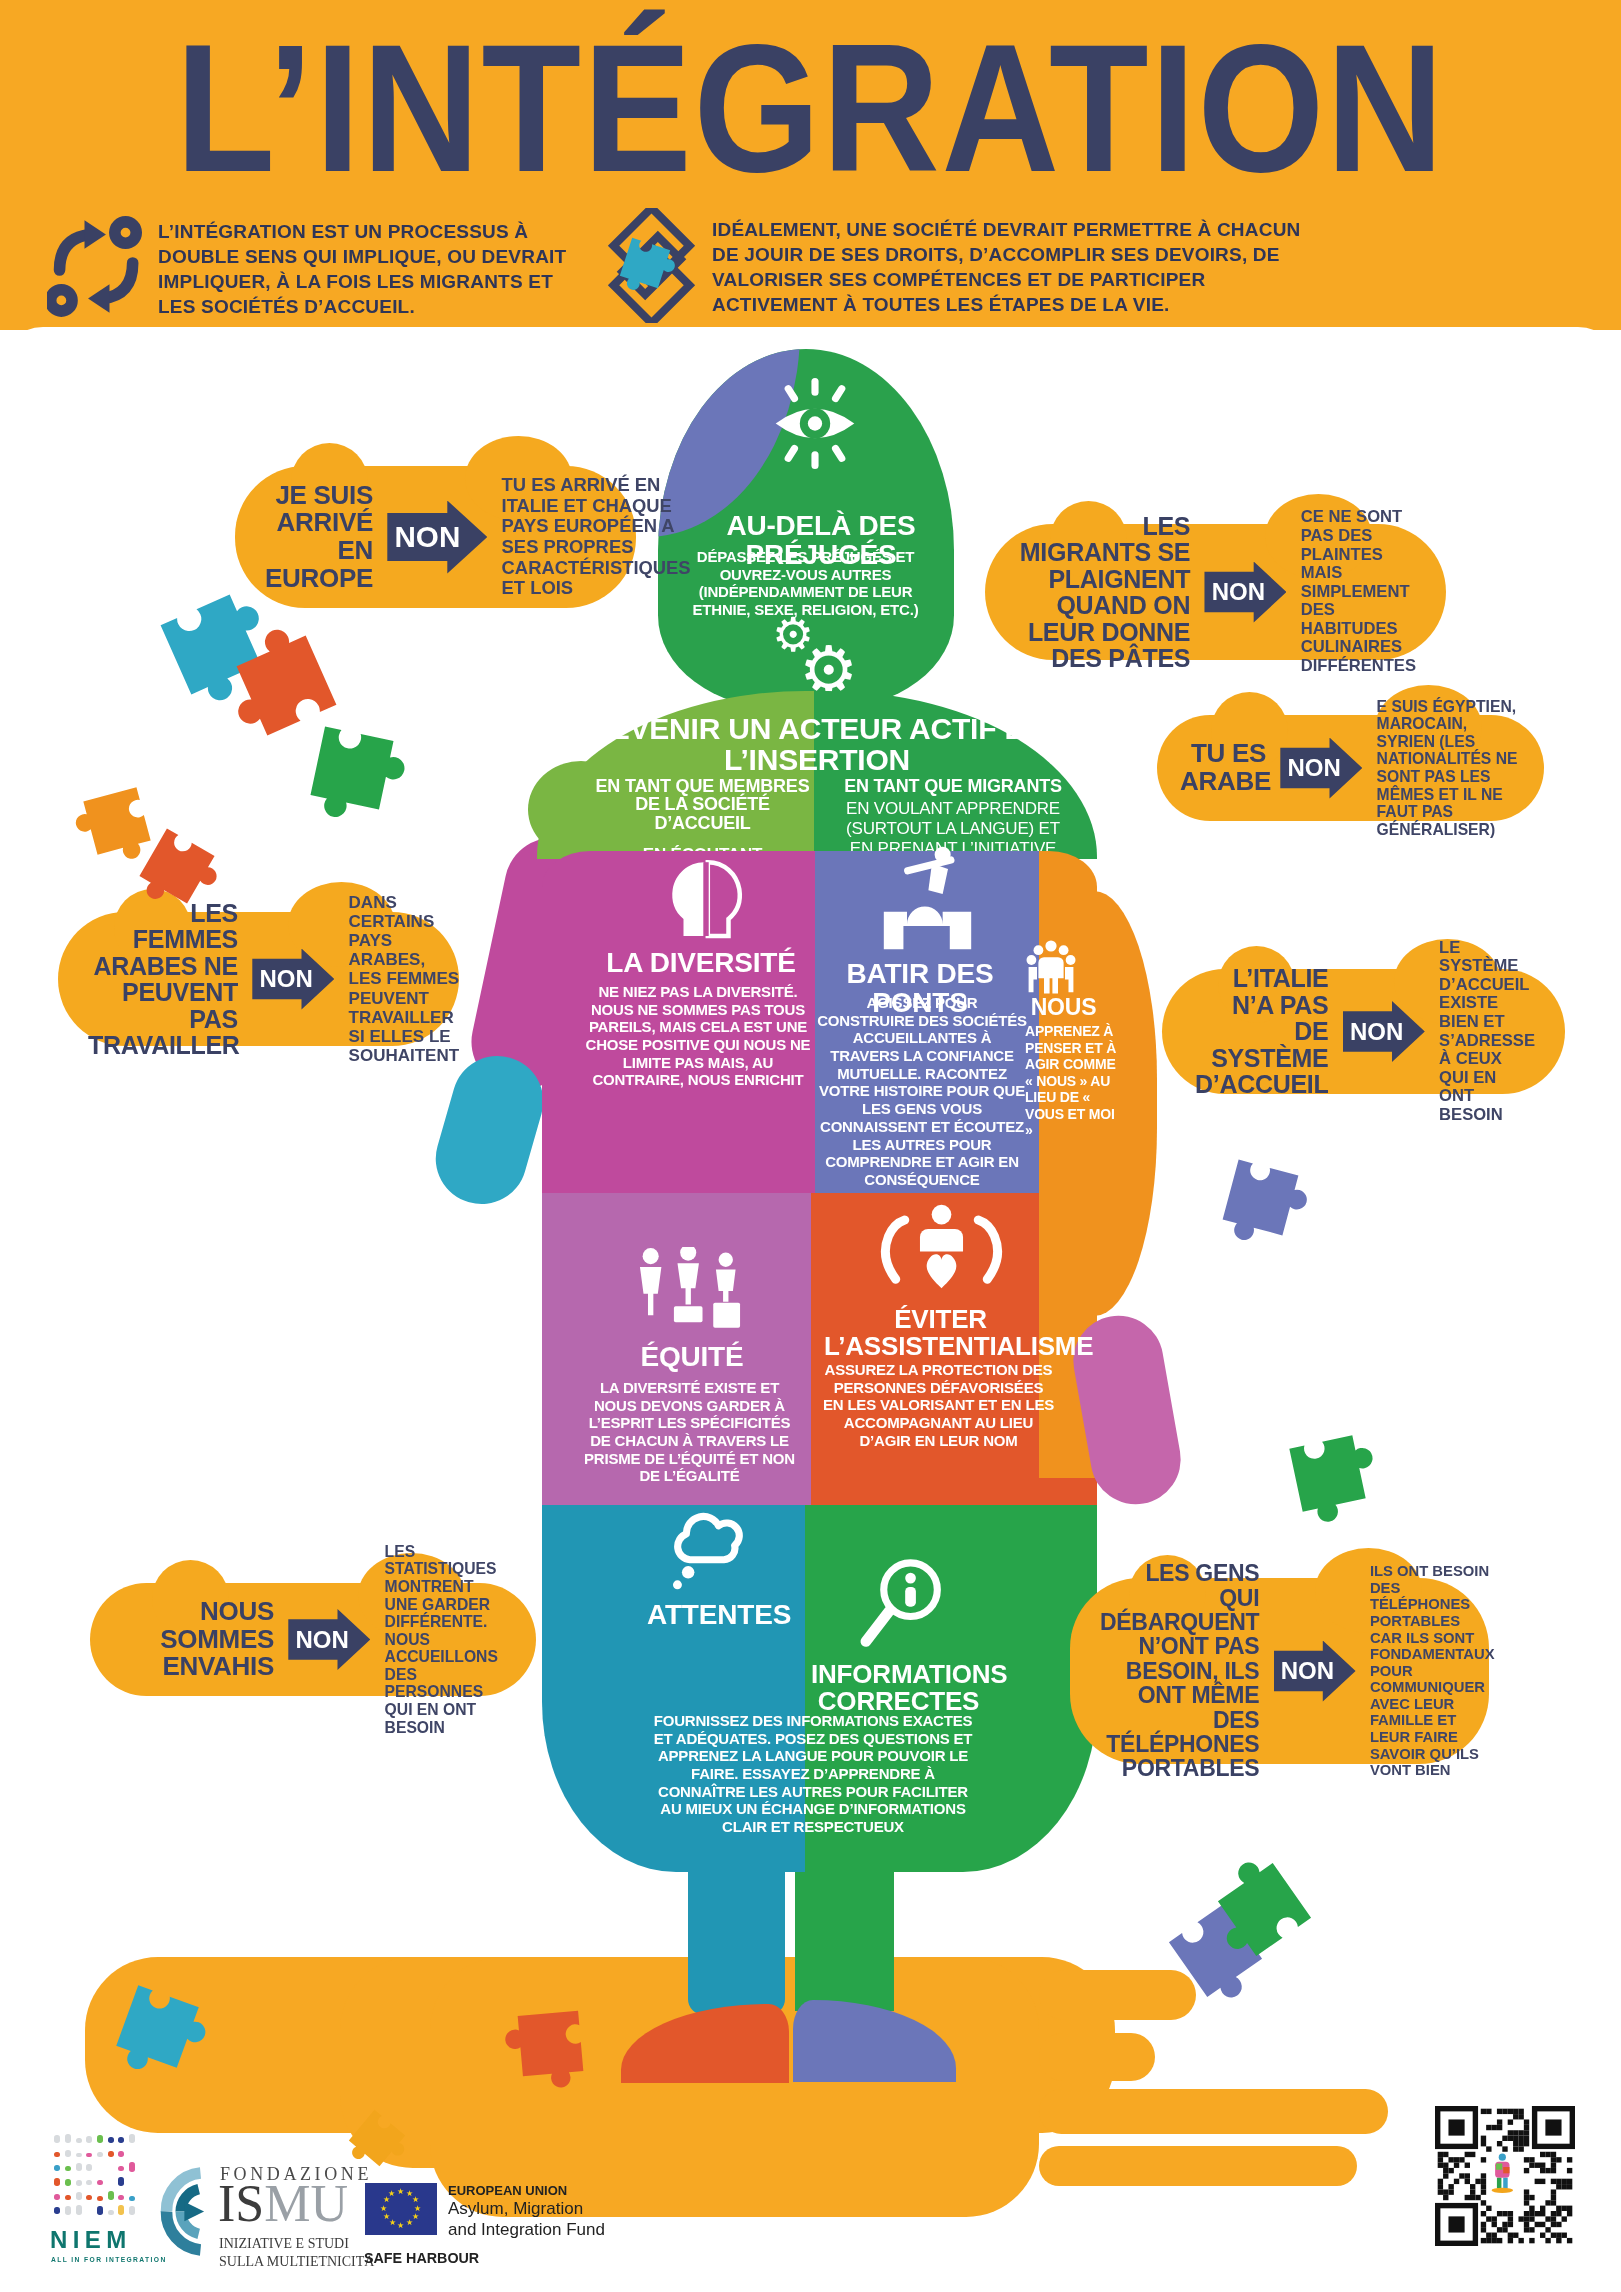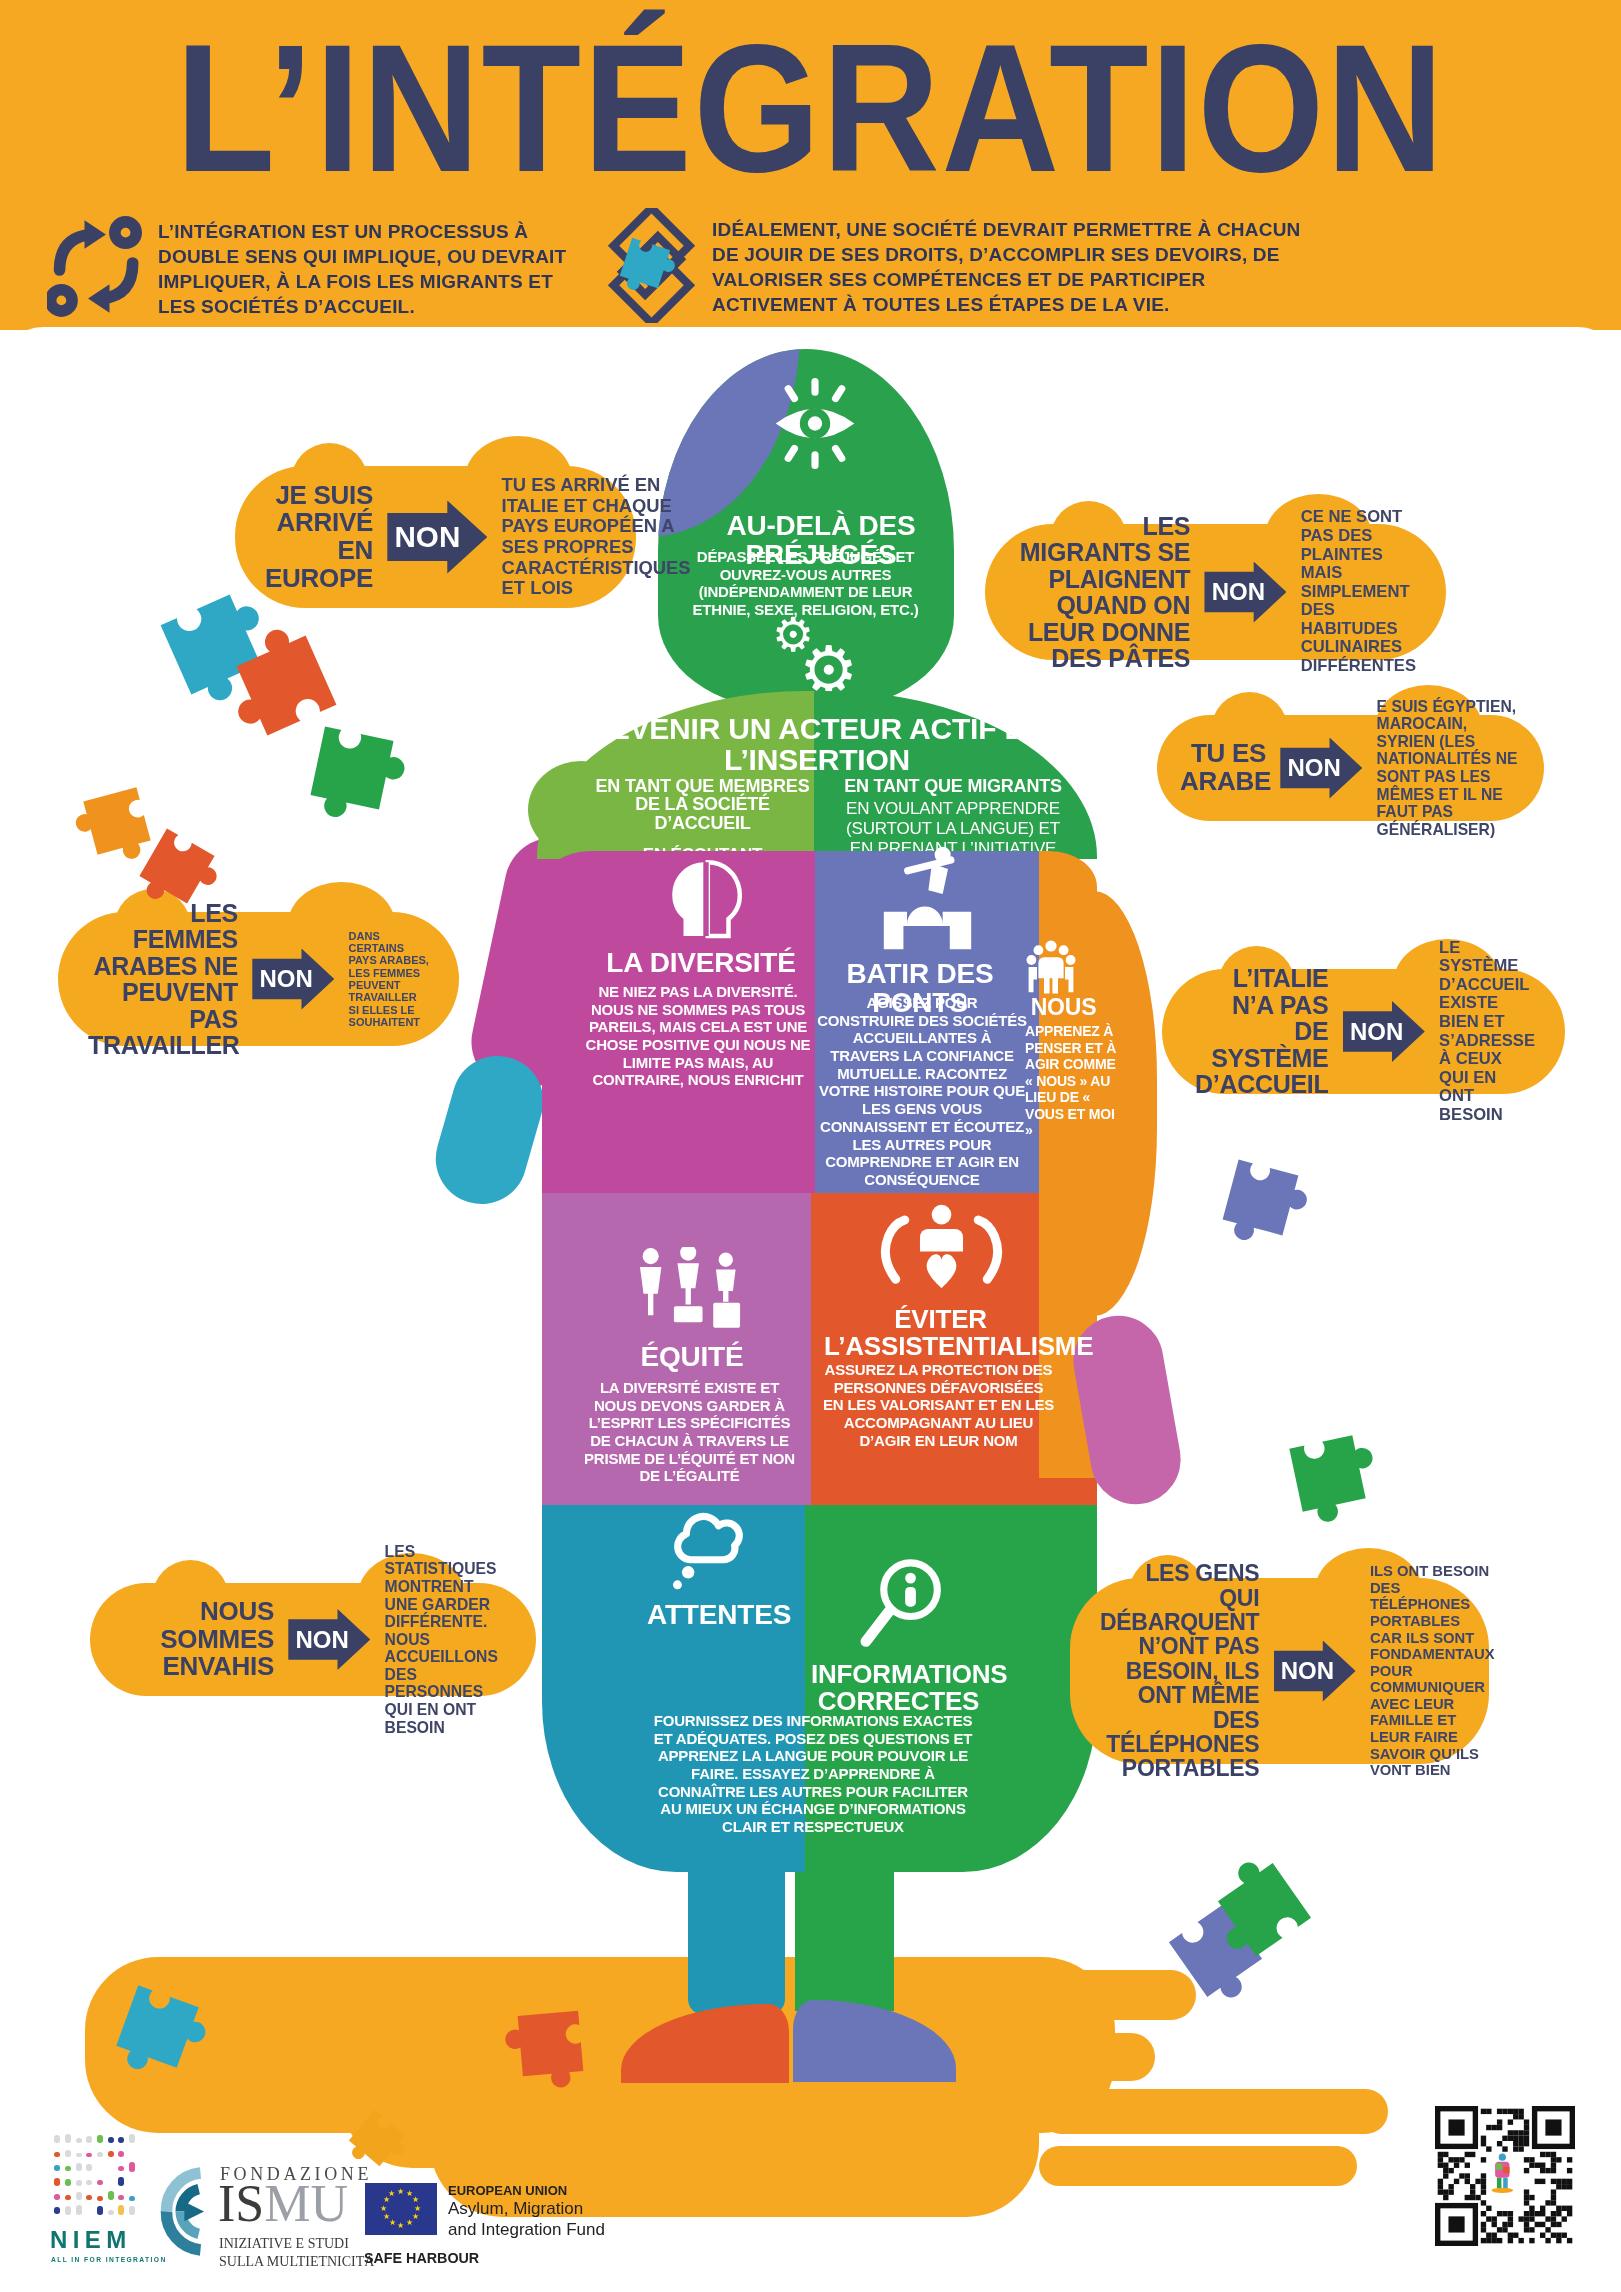--- a/index.html
+++ b/index.html
@@ -262,21 +262,21 @@
     <div class="non-arrow non-sm">
         <span>NON</span>
       </div>
     <div class="b-resp" style="flex:1;font-size:15.7px">E SUIS ÉGYPTIEN, MAROCAIN, SYRIEN (LES NATIONALITÉS NE SONT PAS LES MÊMES ET IL NE FAUT PAS GÉNÉRALISER)</div>
   </div>
   <div class="bubble" style="left:58px;top:912px;width:401px;height:134px">
     <div class="b-claim" style="width:150px;font-size:25px">LES FEMMES ARABES NE PEUVENT PAS TRAVAILLER</div>
     <div class="non-arrow non-sm">
         <span>NON</span>
       </div>
-    <div class="b-resp" style="flex:1;font-size:11px">DANS CERTAINS PAYS ARABES, LES FEMMES PEUVENT TRAVAILLER SI ELLES LE SOUHAITENT</div>
+    <div class="b-resp" style="flex:1;font-size:17px">DANS CERTAINS PAYS ARABES, LES FEMMES PEUVENT TRAVAILLER SI ELLES LE SOUHAITENT</div>
   </div>
   <div class="bubble" style="left:1162px;top:969px;width:403px;height:125px">
     <div class="b-claim" style="width:159px;font-size:25px">L’ITALIE N’A PAS DE SYSTÈME D’ACCUEIL</div>
     <div class="non-arrow non-sm">
         <span>NON</span>
       </div>
     <div class="b-resp" style="flex:1;font-size:16.6px">LE SYSTÈME D’ACCUEIL EXISTE BIEN ET S’ADRESSE À CEUX QUI EN ONT BESOIN</div>
   </div>
   <div class="bubble" style="left:90px;top:1583px;width:446px;height:113px;padding:18px 27px">
     <div class="b-claim" style="width:157px">NOUS SOMMES ENVAHIS</div>

